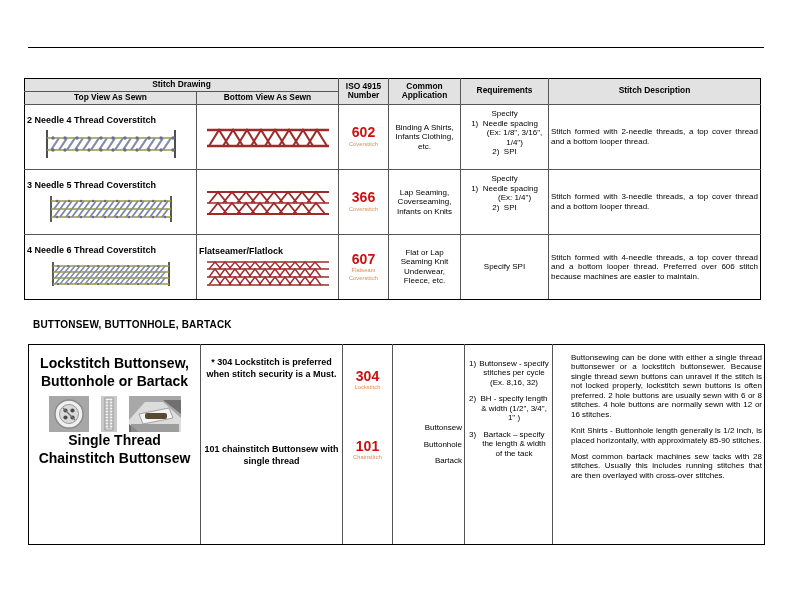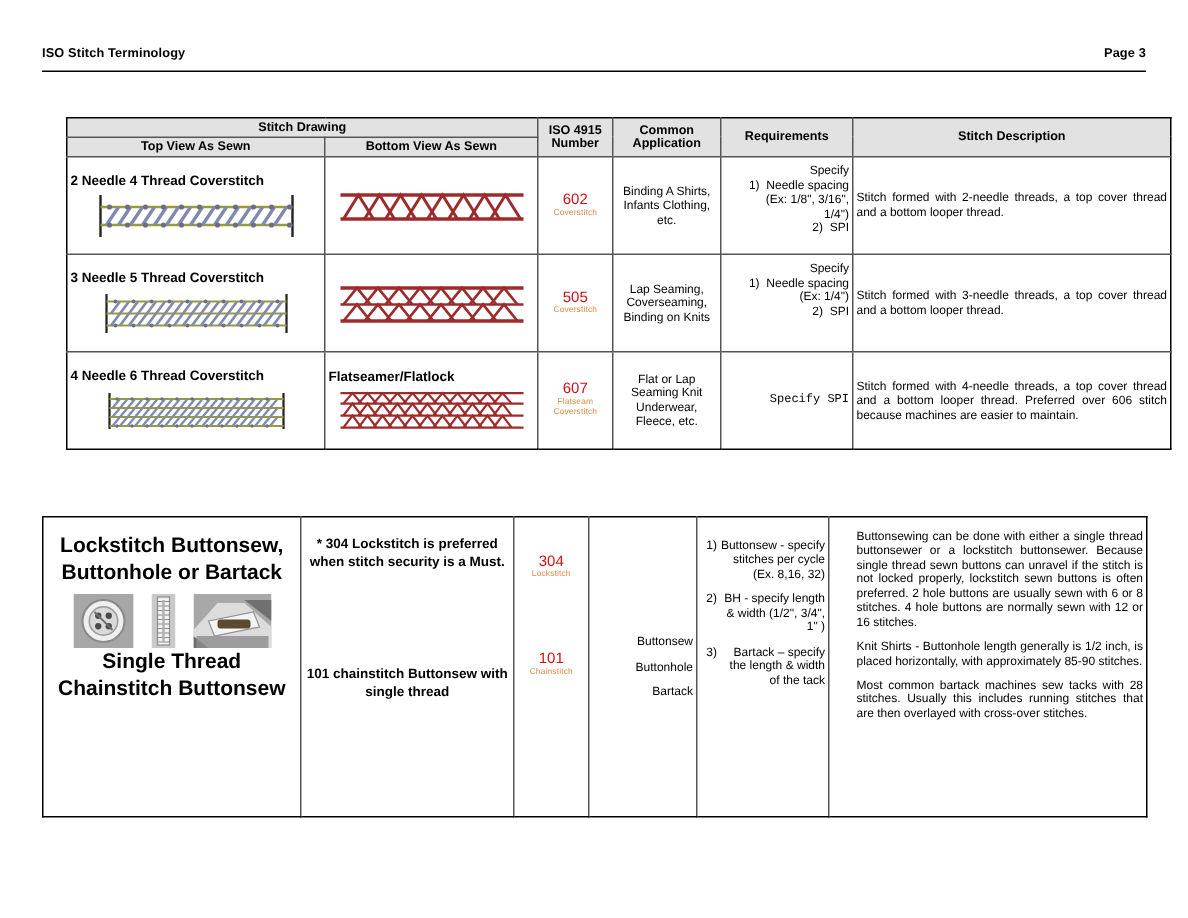--- a/index.html
+++ b/index.html
@@ -71,50 +71,50 @@
   .hdr2 td {
     background: #e2e2e2;
     text-align: center;
     font-weight: bold;
     font-size: 8.4px;
   }
   .rowline td { border-top: 1.2px solid #000; }
   .botline td { border-bottom: 1.6px solid #000; }
 
   .c-center { text-align: center; }
-  .c-left   { text-align: right; font-family: Liberation Mono, monospace; }
+  .c-left   { text-align: center; }
 
   .rowtitle {
     font-weight: bold;
     font-size: 9px;
     text-align: left;
     display: block;
     margin: 1px 0 2px 0;
   }
   .cell-pad { padding: 3px 4px; }
 
   
   .iso-num {
     color: #cc1111;
-    font-weight: normal;
-    font-size: 10px;
+    font-weight: bold;
+    font-size: 14px;
     line-height: 1.1;
     text-align: center;
     display: block;
   }
   .iso-sub {
     color: #e08a4a;
     font-size: 5.6px;
     text-align: center;
     display: block;
     line-height: 1.3;
     letter-spacing: 0.1px;
   }
 
-  .req-list { text-align: right; }
+  .req-list { text-align: center; }
   .req-line { display: block; line-height: 1.22; }
   .indent2 { padding-left: 20px; display: block; }
 
   .desc { text-align: justify; line-height: 1.26; padding: 0 3px; }
   .desc p { margin: 0 0 7px 16px; }
   .desc p:last-child { margin-bottom: 0; }
 
   
   .section-head {
     position: absolute;
@@ -153,27 +153,23 @@
     display: block;
     line-height: 1.3;
   }
   .ca-line { display: block; margin: 7px 0; text-align: right; }
 </style>
 </head>
 <body>
 
 <div class="page">
 
-  <div class="runhead">
-    <span>ISO Stitch Terminology</span>
-    <span>Page 3</span>
-  </div>
   <div class="runhead-rule"></div>
 
-  <table class="tbl" style="left:44px; top:78px; width:736px;">
+  <table class="tbl" style="left:24px; top:78px; width:736px;">
     <colgroup>
       <col style="width:172px">
       <col style="width:142px">
       <col style="width:50px">
       <col style="width:72px">
       <col style="width:88px">
       <col style="width:212px">
     </colgroup>
 
     <tbody>
@@ -380,24 +376,24 @@
             <path d="M32 27 L41 16 L50 27"></path>
                 <path d="M46 27 L55 16 L64 27"></path>
             <path d="M60 27 L69 16 L78 27"></path>
                 <path d="M74 27 L83 16 L92 27"></path>
             <path d="M88 27 L97 16 L106 27"></path>
                 <path d="M102 27 L111 16 L120 27"></path>
           </g>
         </svg>
       </td>
       <td>
-        <span class="iso-num">505</span>
+        <span class="iso-num">366</span>
         <span class="iso-sub">Coverstitch</span>
       </td>
-      <td class="c-center">Lap Seaming, Coverseaming, Binding on Knits</td>
+      <td class="c-center">Lap Seaming, Coverseaming, Infants on Knits</td>
       <td class="req-list" style="vertical-align:top; padding-top:4px">
         <span class="req-line">Specify</span>
         <span class="req-line">
           <span>1)</span>
           &nbsp;<span>Needle spacing</span>
         </span>
         <span class="indent2">(Ex: 1/4")</span>
         <span class="req-line">
           <span>2)</span>
           &nbsp;<span>SPI</span>
@@ -563,20 +559,21 @@
         <span class="iso-sub">Flatseam</span>
         <span class="iso-sub">Coverstitch</span>
       </td>
       <td class="c-center">Flat or Lap Seaming Knit Underwear, Fleece, etc.</td>
       <td class="c-left">Specify SPI</td>
       <td class="outer-r desc">Stitch formed with 4-needle threads, a top cover thread and a bottom looper thread. Preferred over 606 stitch because machines are easier to maintain.</td>
     </tr>
   </tbody>
     </table>
 
+  <div class="section-head">BUTTONSEW, BUTTONHOLE, BARTACK</div>
 
   <table class="tbl" style="left:28px; top:344px; width:736px;">
     <colgroup>
       <col style="width:172px">
       <col style="width:142px">
       <col style="width:50px">
       <col style="width:72px">
       <col style="width:88px">
       <col style="width:212px">
     </colgroup>

